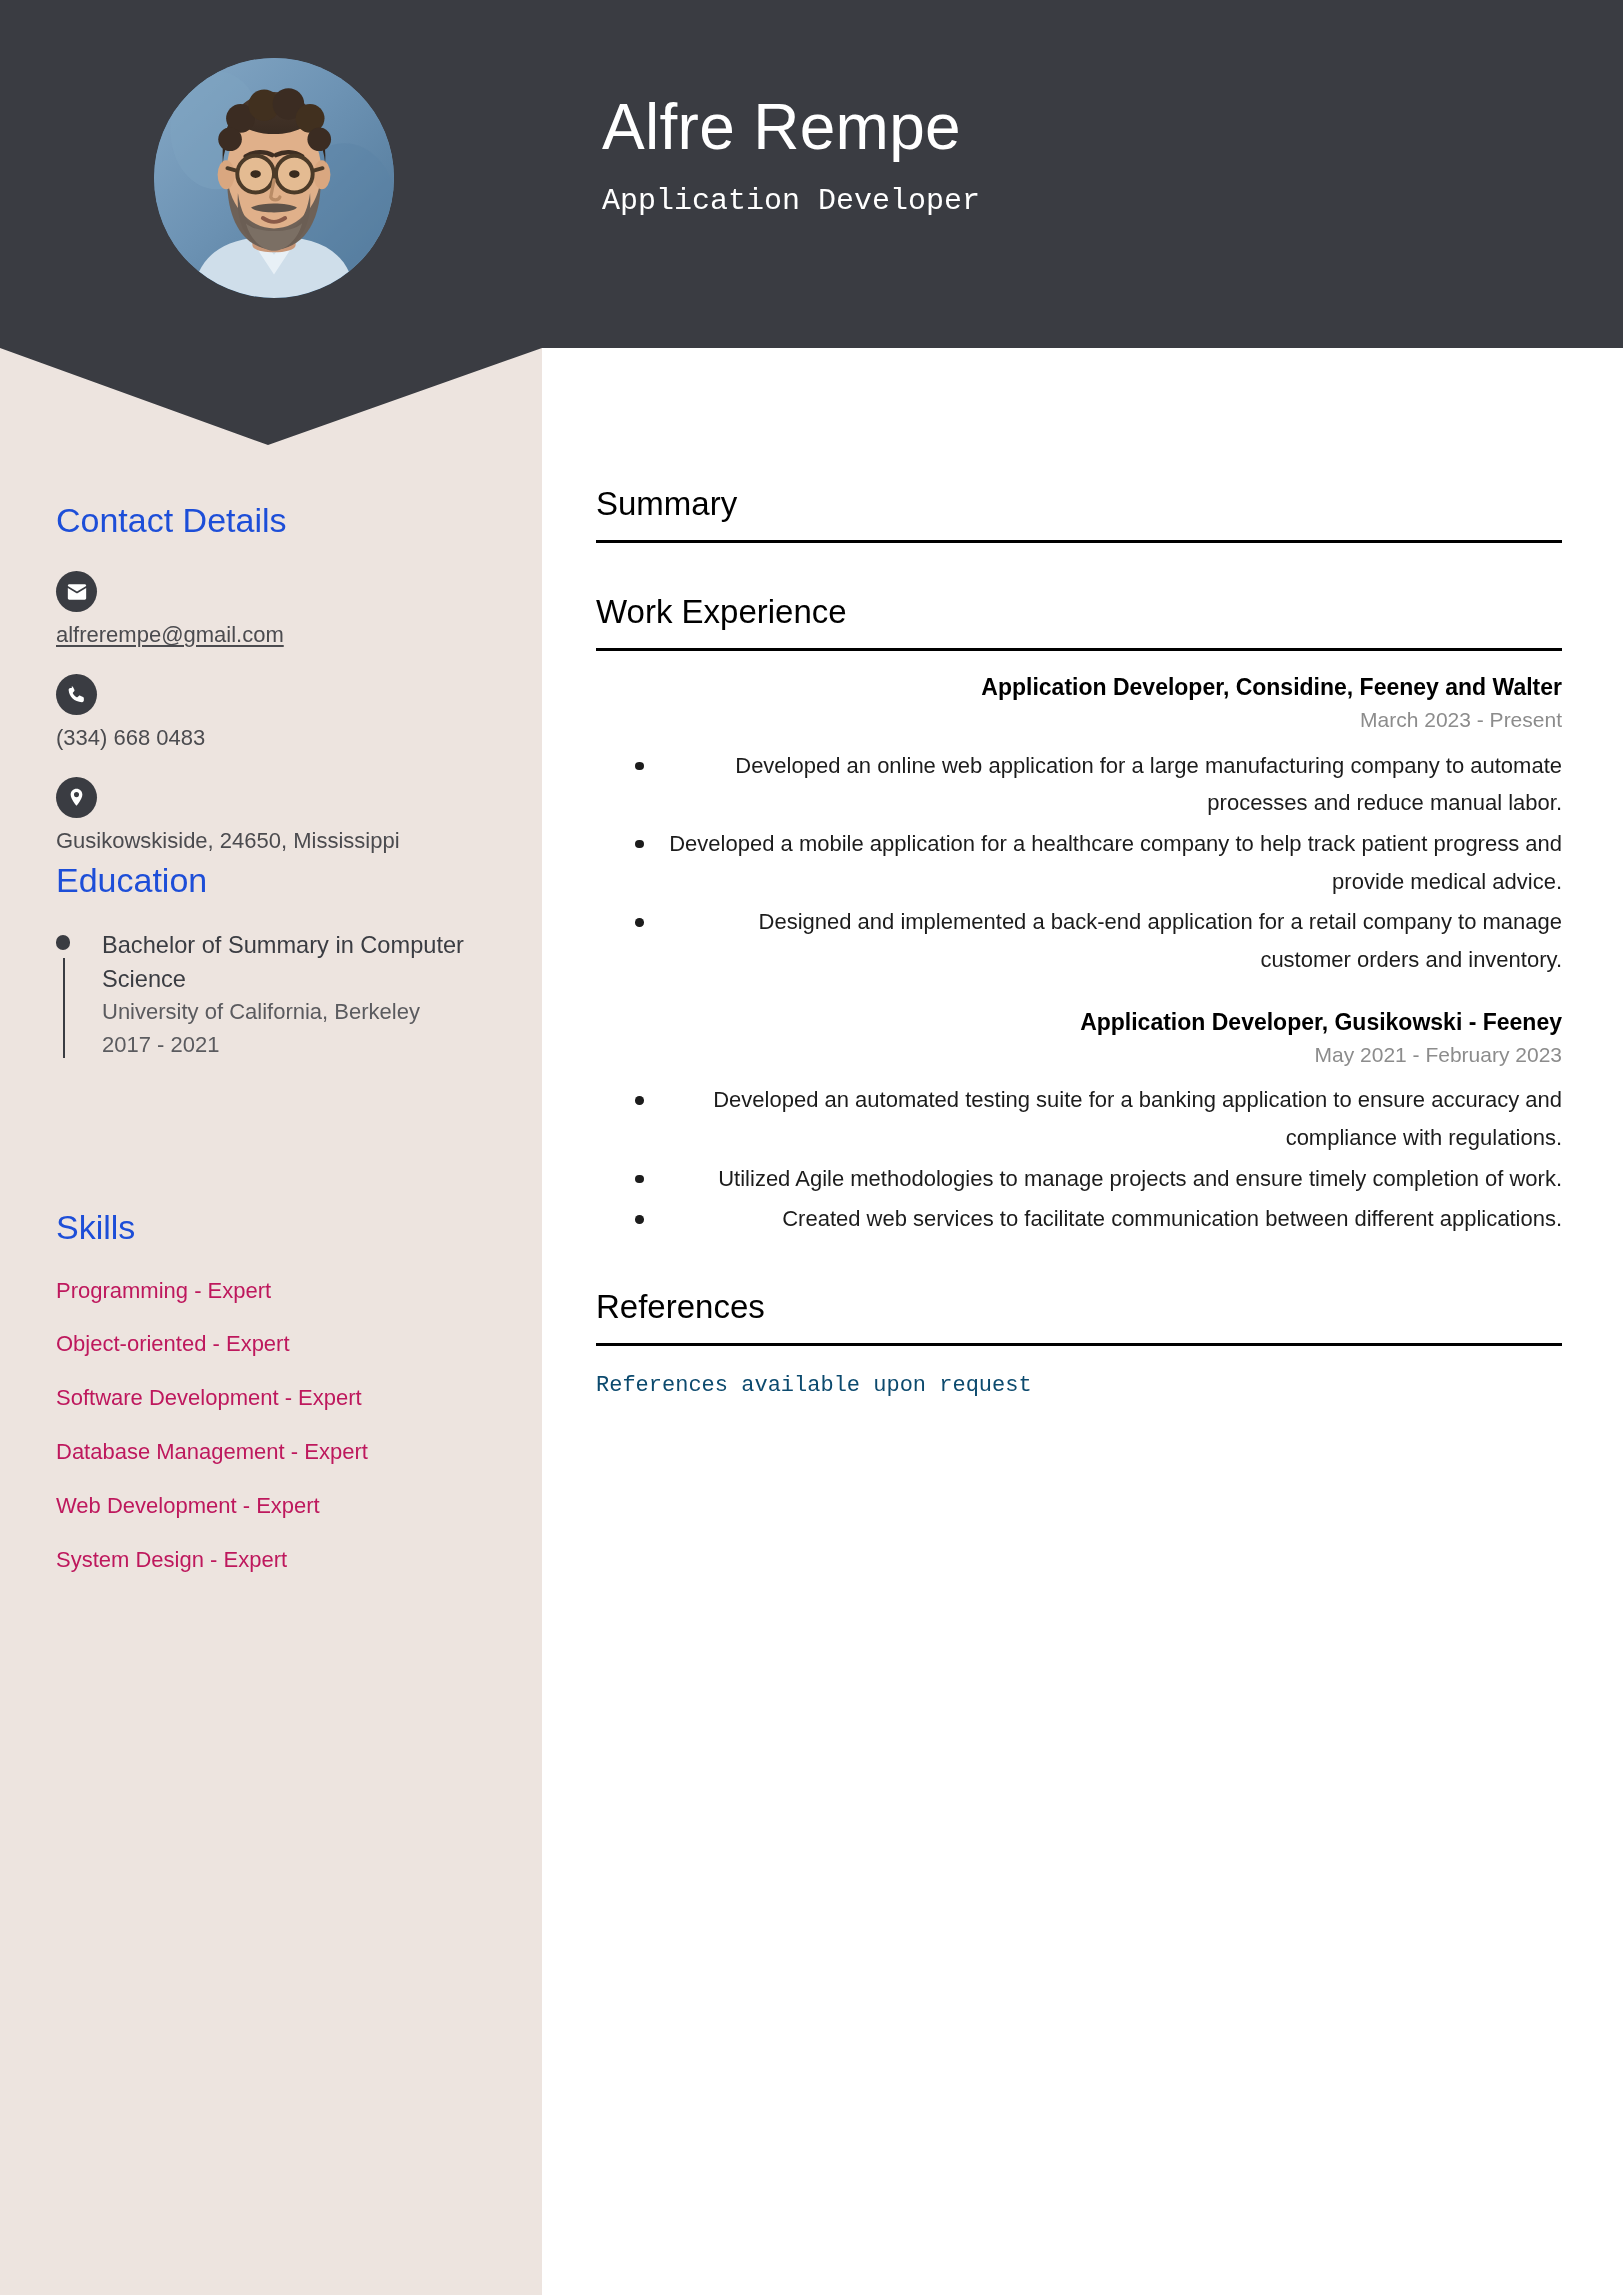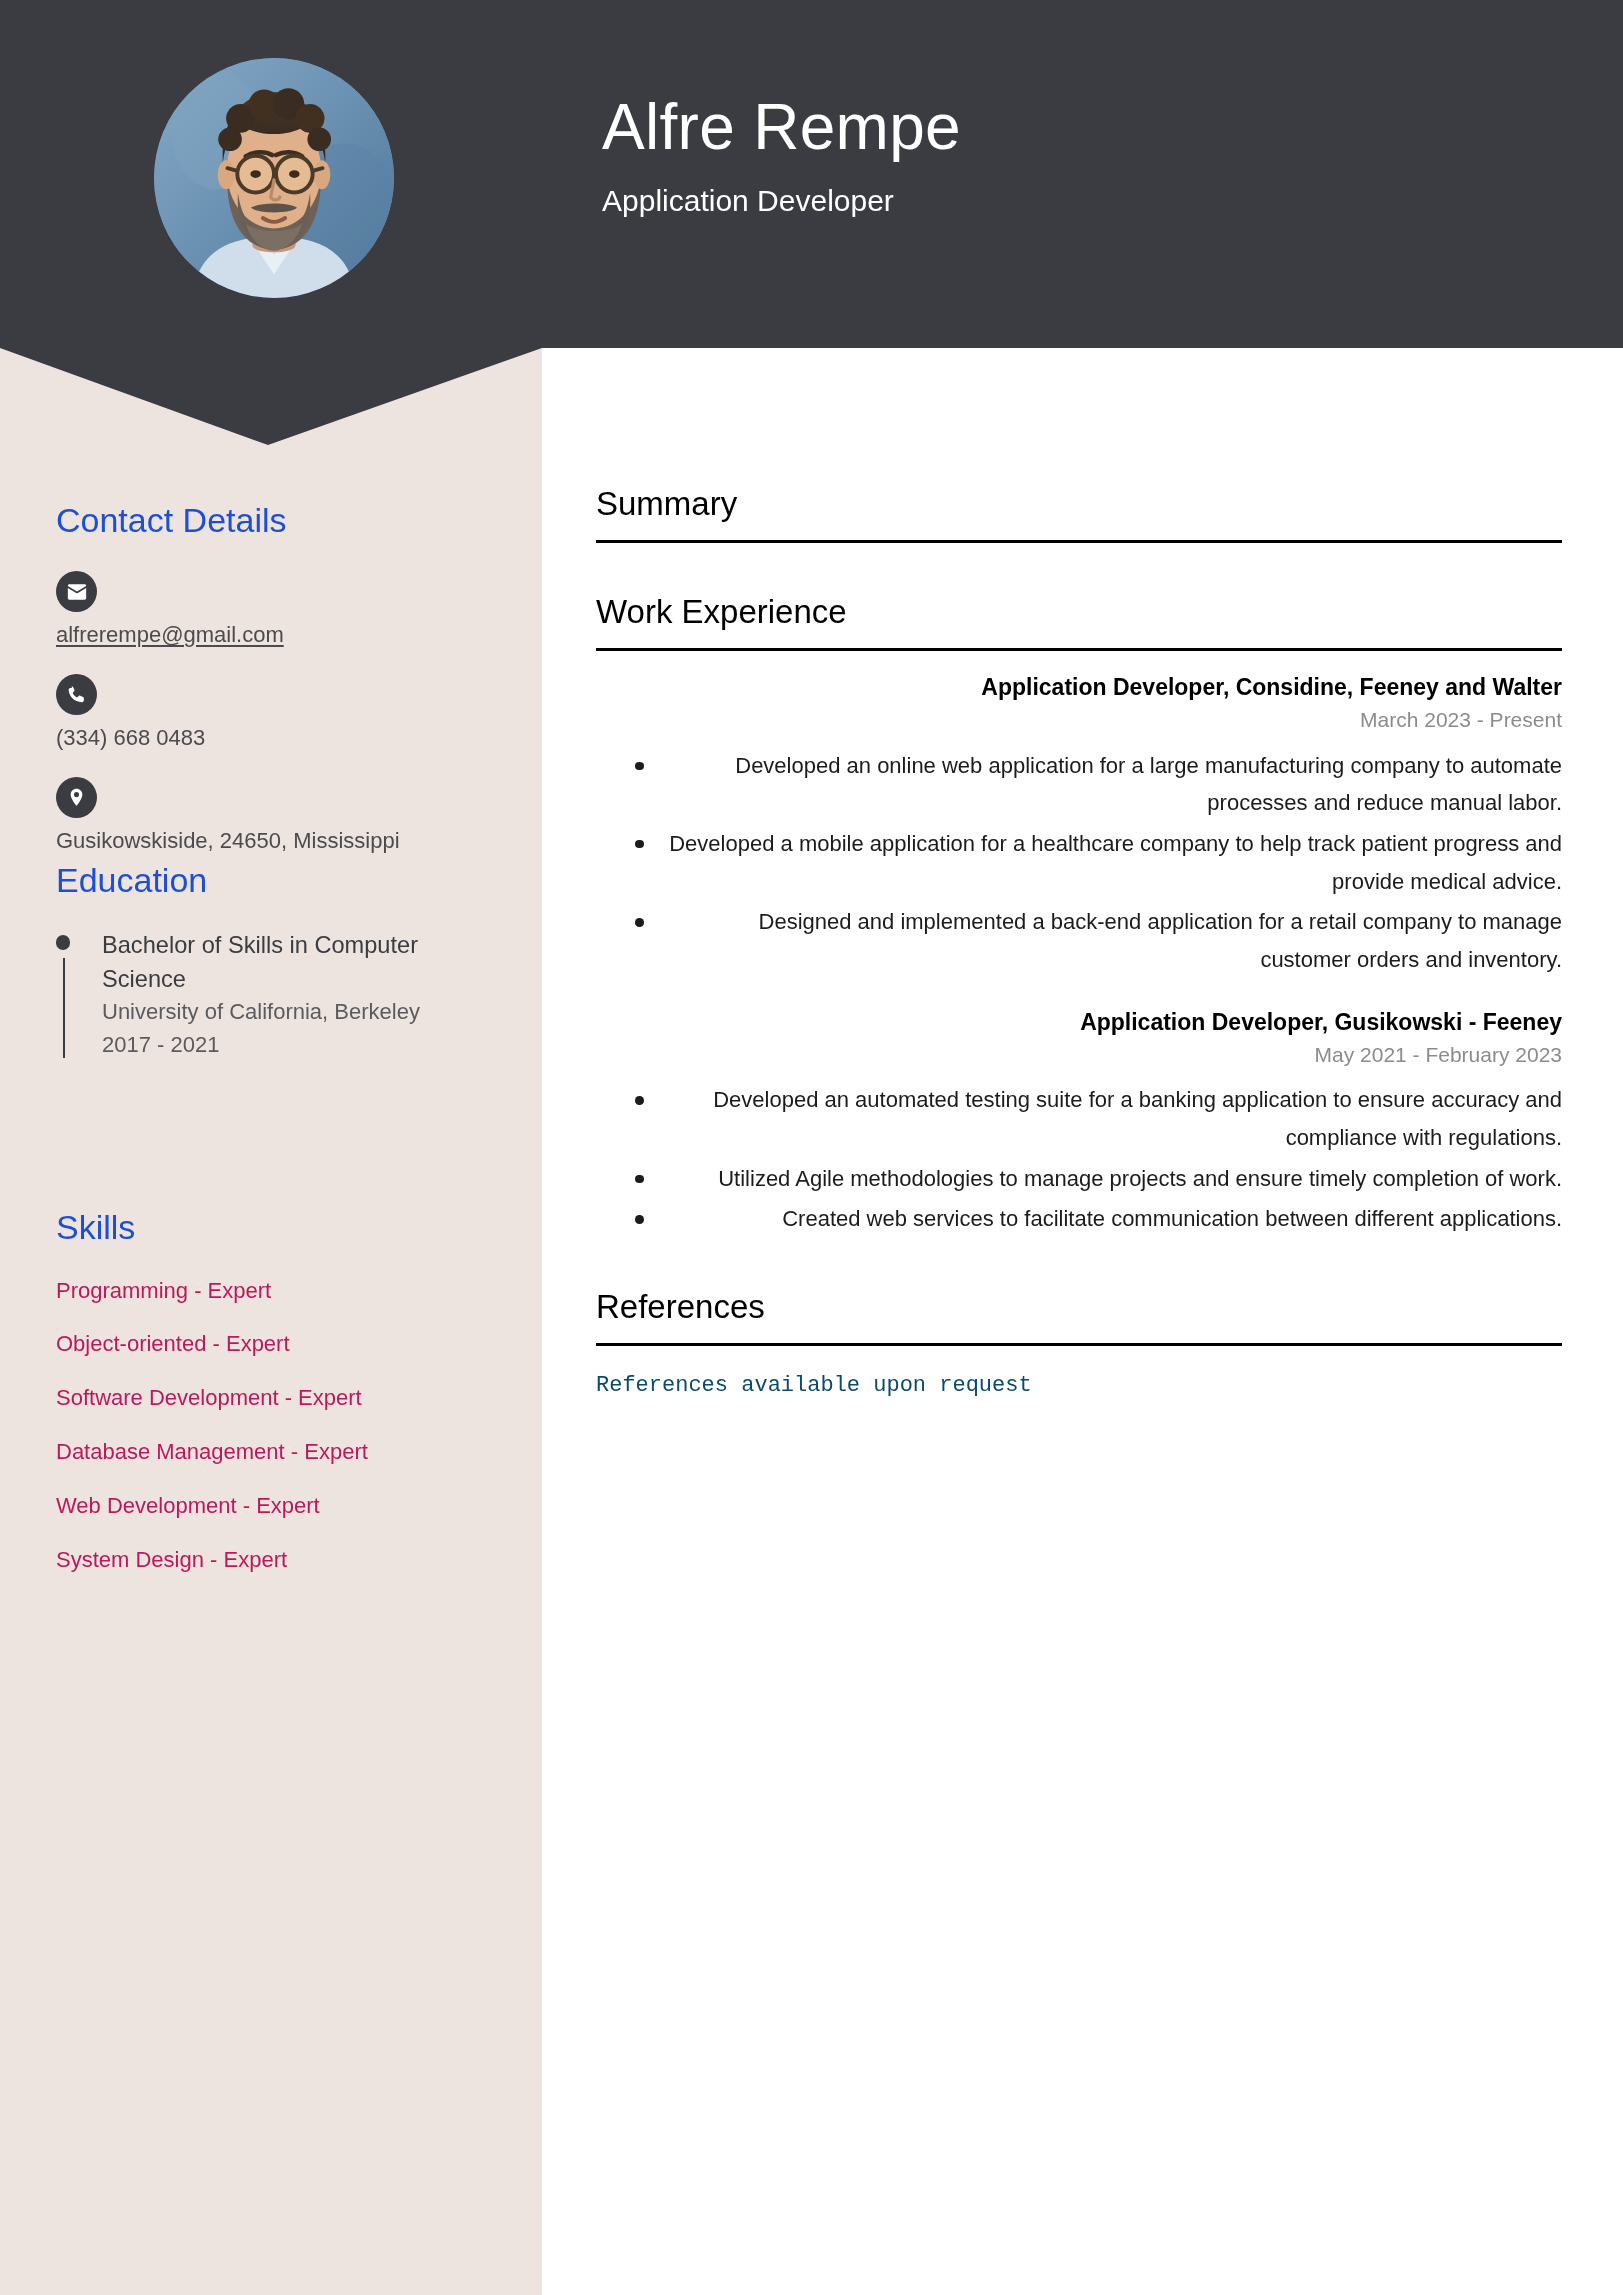--- a/index.html
+++ b/index.html
@@ -92,20 +92,21 @@
     letter-spacing: 0.3px;
     white-space: nowrap;
   }
   #person-title {
     margin-top: 19.6px;
     font-size: 30px;
     font-weight: 300;
     color: #ffffff;
     line-height: 1.2;
     white-space: nowrap;
+    font-family: Liberation Mono, monospace;
   }
 
   
   #sidebar-content {
     position: absolute;
     left: 0;
     top: 0;
     width: 542px;
     z-index: 3;
     padding: 0;
@@ -416,21 +417,21 @@
 
       </div>
     </div>
 
     <div id="education-section">
       <div class="side-section-title">Education</div>
       <div id="education-list">
         <div class="edu-item">
           <span class="edu-bullet"></span>
           <span class="edu-line"></span>
-          <div class="edu-degree">Bachelor of Skills in Computer Science</div>
+          <div class="edu-degree">Bachelor of Summary in Computer Science</div>
           <div class="edu-school">University of California, Berkeley</div>
           <div class="edu-dates">2017 - 2021</div>
         </div>
       </div>
     </div>
 
     <div id="skills-section">
       <div class="side-section-title">Skills</div>
       <div id="skills-list">
         <div class="skill-item">Programming - Expert</div>

